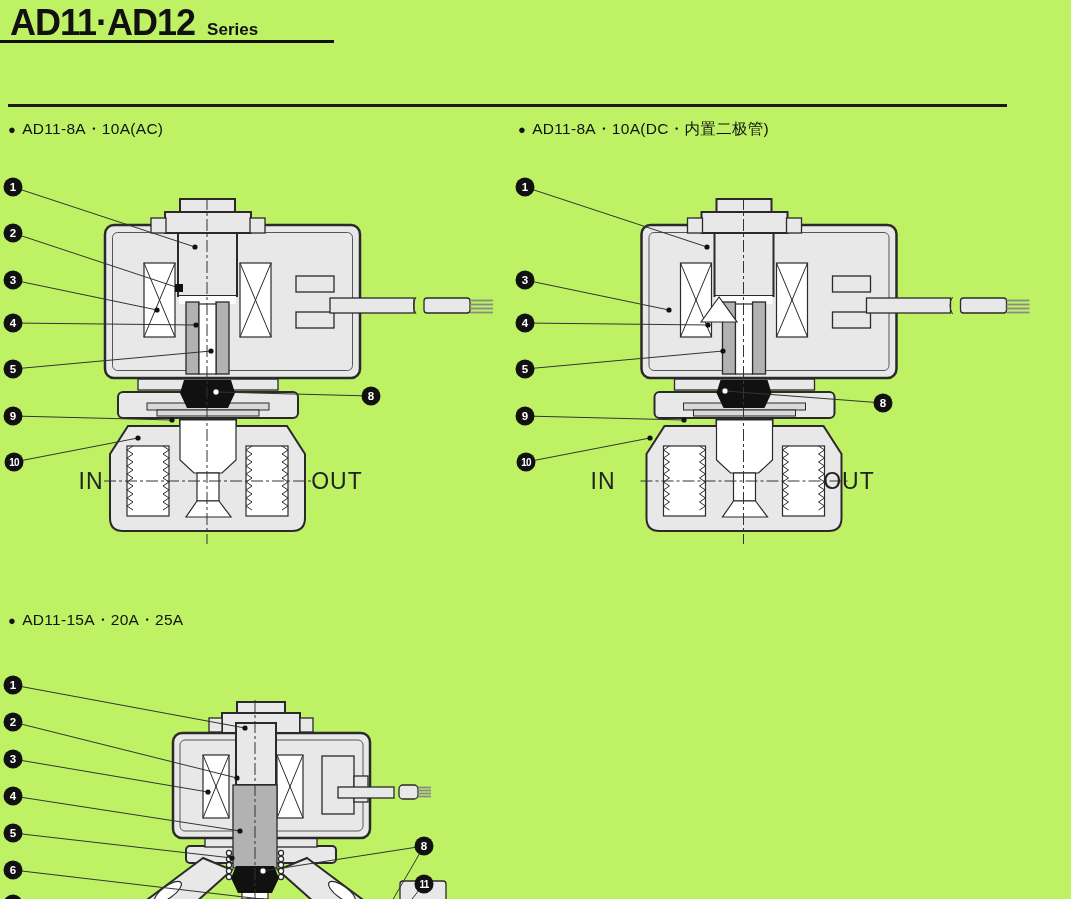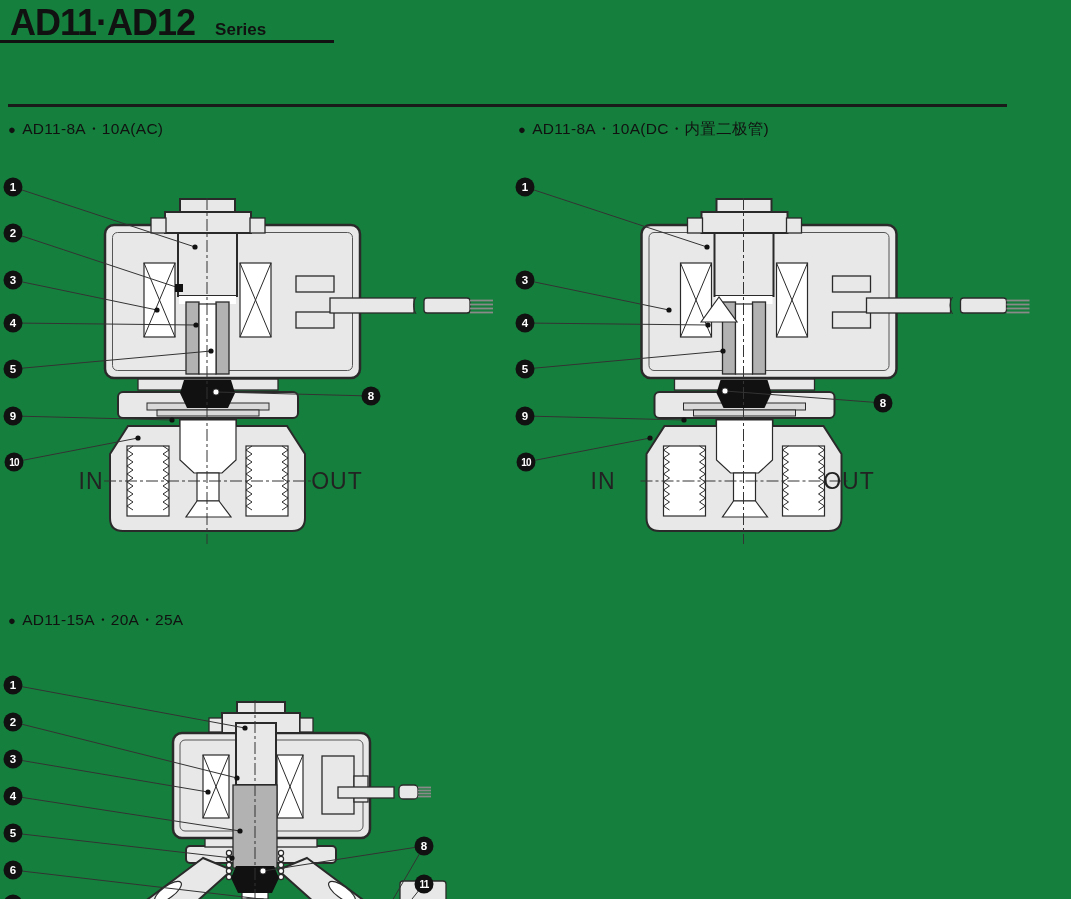--- a/index.html
+++ b/index.html
@@ -1,21 +1,21 @@
 <!DOCTYPE html>
 <html><head>
 <meta charset="utf-8">
 <style>
   html,body{margin:0;padding:0;background:#fff;}
-  .page{position:relative;width:1071px;height:899px;background:#15803d;overflow:hidden;
+  .page{position:relative;width:1071px;height:899px;background:#bef264;overflow:hidden;
         font-family:"Liberation Sans",sans-serif;color:#111;}
   
   .title-row{position:absolute;left:10px;top:2px;display:flex;align-items:baseline;}
   .title{font-size:36px;font-weight:800;letter-spacing:-1px;color:#111;}
-  .series{font-size:17px;font-weight:700;margin-left:20px;color:#111;}
+  .series{font-size:17px;font-weight:700;margin-left:12px;color:#111;}
   .title-underline{position:absolute;left:0;top:40px;width:334px;height:3px;background:#111;}
   .section-heading{position:absolute;left:8px;top:74px;font-size:17px;font-weight:700;color:#111;}
   .section-rule{position:absolute;left:8px;top:104px;width:999px;height:3px;background:#1a1a1a;}
   
   .diag-label{position:absolute;font-size:15.5px;color:#111;letter-spacing:.3px;display:flex;align-items:center;}
   .diag-label .bullet{font-size:13px;margin-right:6px;line-height:1;}
   .dl1{left:8px;top:119px;} .dl2{left:518px;top:119px;} .dl3{left:8px;top:610px;}
   
   .dsvg{position:absolute;overflow:hidden;}
   #d1{left:0;top:170px;} #d2{left:512px;top:170px;} #d3{left:0;top:660px;}

